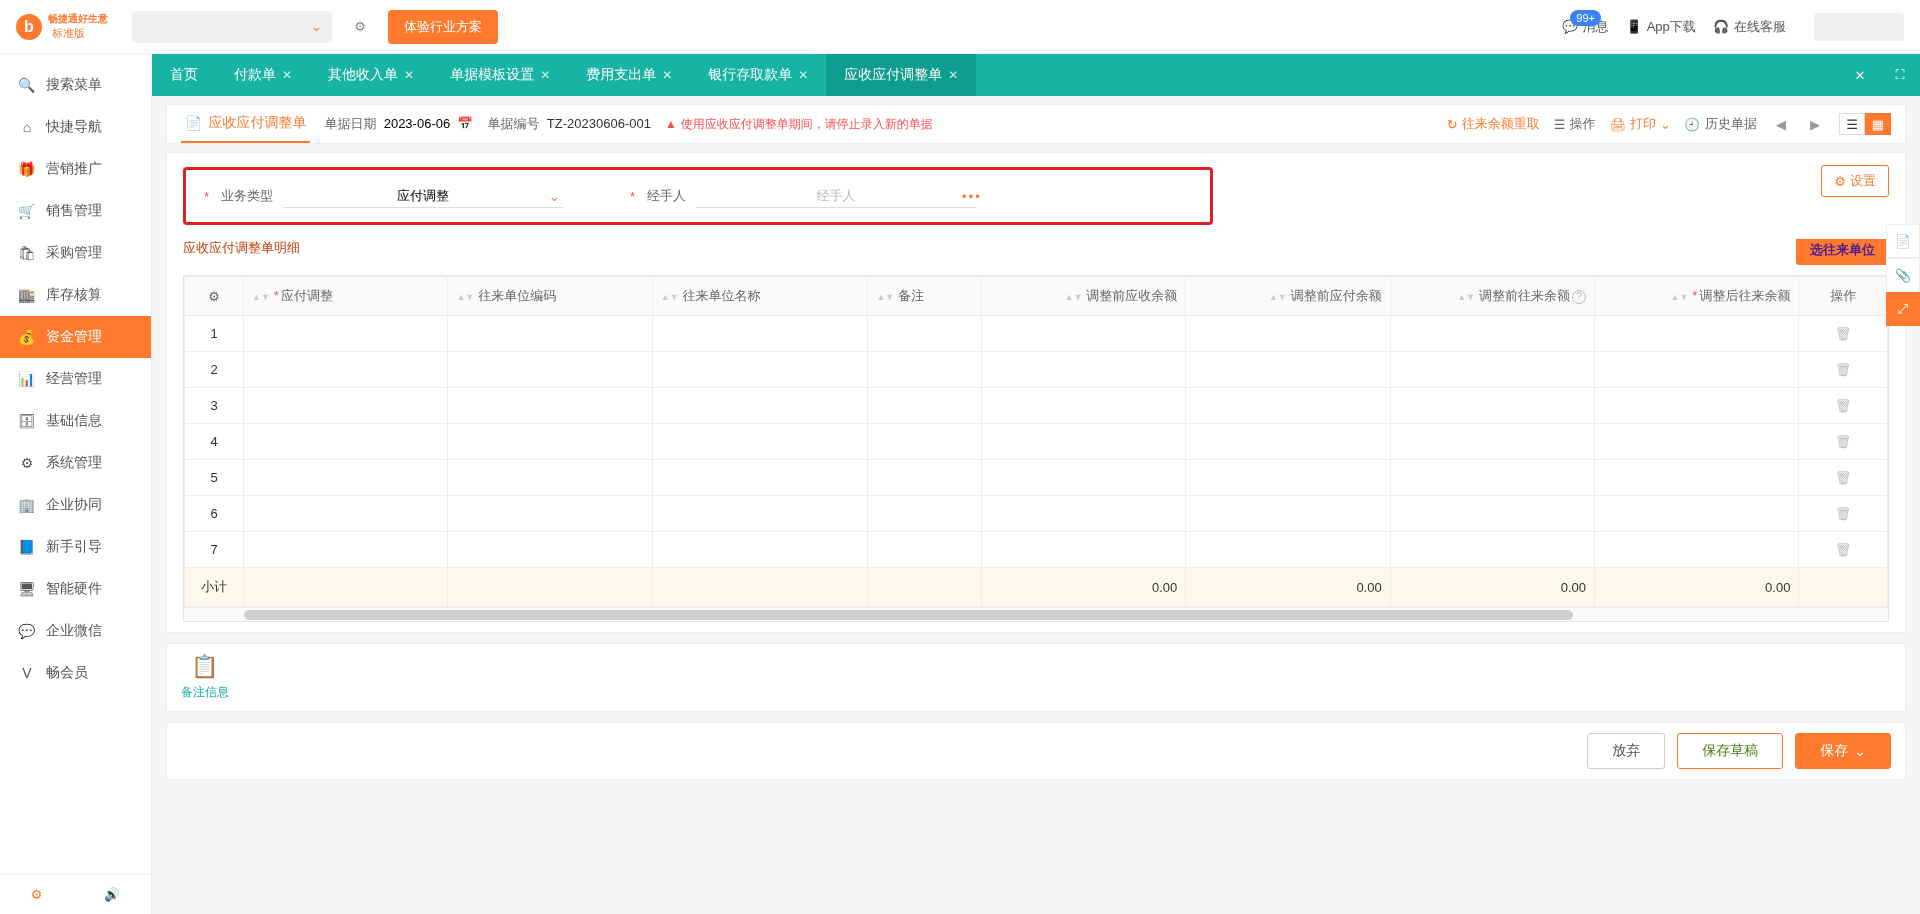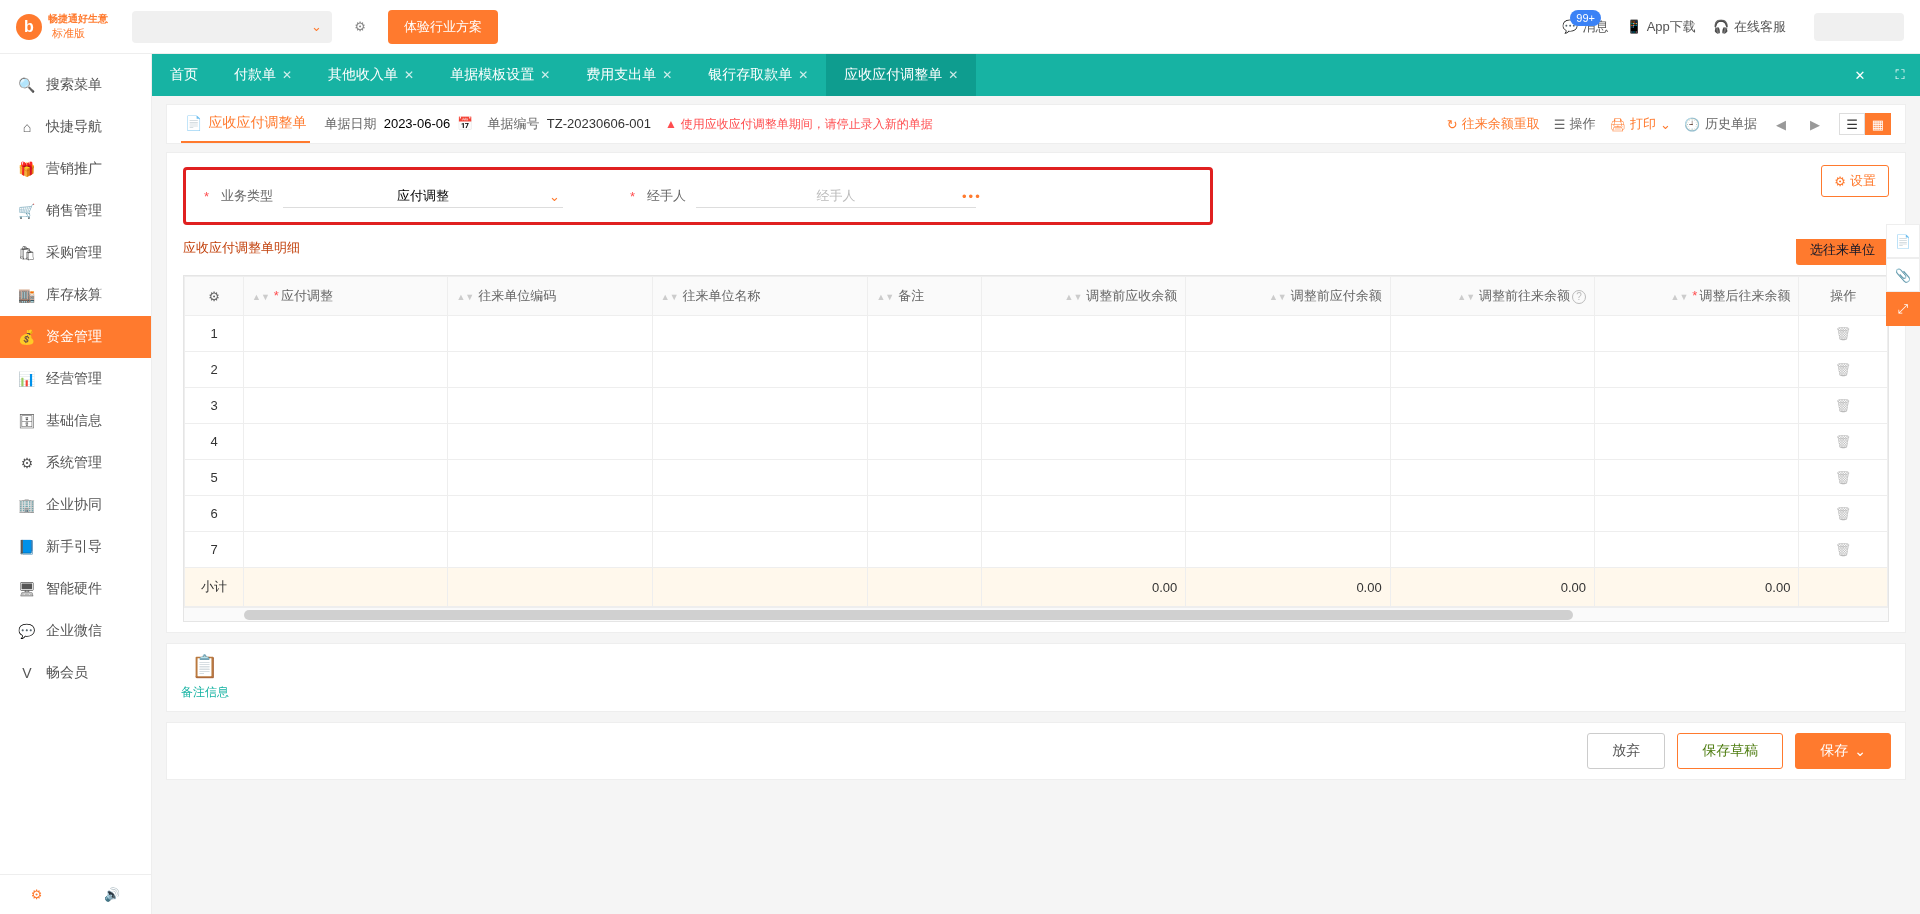--- a/index.html
+++ b/index.html
@@ -65,21 +65,21 @@
 .required { color: #ff4d4f; margin-right: 2px; }
 .field-label { color: #666; font-size: 13px; }
 .field-input { border: none; border-bottom: 1px solid #ddd; padding: 4px 2px; font-size: 13px; min-width: 280px; outline: none; text-align: center; }
 .field-input::placeholder { color: #bbb; }
 .dropdown-caret { color: #ff7a2e; margin-left: -24px; }
 .more-icon { color: #ff7a2e; margin-left: -24px; letter-spacing: 2px;}
 .settings-btn { position: absolute; right: 16px; top: 12px; border: 1px solid #ff7a2e; color: #ff7a2e; background: #fff; padding: 6px 12px; border-radius: 3px; cursor: pointer; display:flex; align-items:center; gap:4px; font-size:13px;}
 .form-card { position: relative; }
 
 .sub-title { color: #c2410c; font-size: 13px; margin-top: 12px; font-family: Liberation Mono, monospace; }
-.select-unit-btn { float: right; background: #ff7a2e; color:#0f172a; border:none; padding:6px 14px; border-radius:3px; cursor:pointer; font-size:13px; margin-top:-4px;}
+.select-unit-btn { float: right; background: #ff7a2e; color:#4c1d95; border:none; padding:6px 14px; border-radius:3px; cursor:pointer; font-size:13px; margin-top:-4px;font-weight:bold;}
 
 
 .table-wrap { margin-top: 10px; border: 1px solid #e5e5e5; flex:1; min-height:0; display:flex; flex-direction:column; overflow:hidden;}
 .table-scroll { overflow: auto; flex:1;}
 table { border-collapse: collapse; width: 100%; background:#fff; table-layout:fixed;}
 th, td { border: 1px solid #eee; padding: 10px 8px; font-size: 13px; text-align: left; }
 th { background: #fafafa; color: #666; font-weight: normal; position: relative;}
 th .sort { color:#ccc; font-size:9px; display:inline-flex; flex-direction:column; line-height:6px; margin-right:4px; vertical-align:middle;}
 .col-idx { width: 52px; text-align: center; }
 .col-op { width: 78px; text-align: center; }

